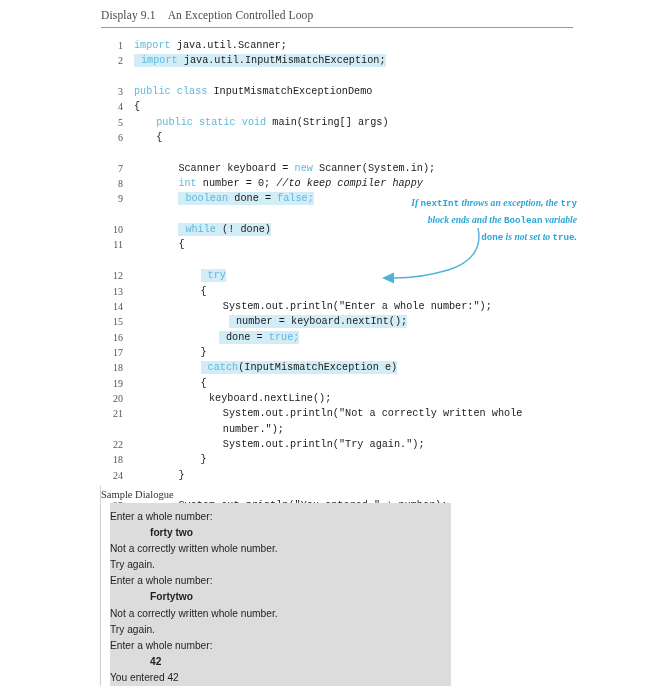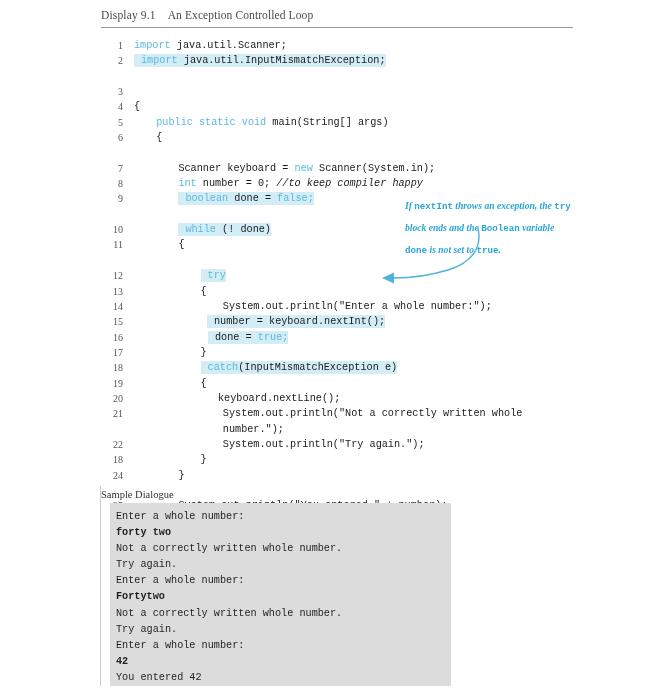--- a/index.html
+++ b/index.html
@@ -94,23 +94,23 @@
   
   .callout {
     position: absolute;
     left: 405px;
     top: 195px;
     width: 172px;
     font-family: "Liberation Serif", serif;
     font-style: italic;
     font-weight: bold;
     font-size: 9.6px;
-    line-height: 21px;
+    line-height: 16px;
     color: #2aa6d6;
-    text-align: left;
+    text-align: right;
   }
   .callout .mono {
     font-family: "Liberation Mono", monospace;
     font-style: normal;
     font-weight: bold;
     font-size: 9.2px;
   }
   .callout-arrow {
     position: absolute;
     left: 378px;
@@ -141,66 +141,67 @@
     position: absolute;
     left: 110px;
     top: 503px;
     width: 341px;
     height: 183px;
     background: #dcdcdc;
     padding: 6px 0 0 0;
     box-sizing: border-box;
   }
   .dlg-line {
-    font-family: Liberation Mono, monospace;
+    font-family: Liberation Sans, sans-serif;
     font-size: 10.2px;
     line-height: 16.1px;
     color: #1f1f1f;
-    padding-left: 6px;
+    padding-left: 0;
     white-space: pre;
   }
   .dlg-line.input {
     font-weight: bold;
+    margin-left: 40px;
   }
 </style>
 </head>
 <body>
 
 <div class="page">
 
   <div class="display-header">
     <span class="dh-num">Display 9.1</span><span class="dh-title">An Exception Controlled Loop</span>
   </div>
   <div class="header-rule"></div>
 
   <div class="code-listing" id="code-listing">
       <div class="code-row"><span class="ln">1</span><span class="code-text" style="left: 33px;"><span><span class="kw">import </span><span>java.util.Scanner;</span></span></span></div>
       <div class="code-row"><span class="ln">2</span><span class="code-text" style="left: 33px;"><span class="hl"><span class="kw">import </span><span>java.util.InputMismatchException;</span></span></span></div>
       <div class="code-row blank"><span class="ln"></span></div>
-      <div class="code-row"><span class="ln">3</span></div>
+      <div class="code-row"><span class="ln">3</span><span class="code-text" style="left: 33px;"><span><span class="kw">public class </span><span>InputMismatchExceptionDemo</span></span></span></div>
       <div class="code-row"><span class="ln">4</span><span class="code-text" style="left: 33px;"><span><span>{</span></span></span></div>
       <div class="code-row"><span class="ln">5</span><span class="code-text" style="left: 55.2px;"><span><span class="kw">public static void </span><span>main(String[] args)</span></span></span></div>
       <div class="code-row"><span class="ln">6</span><span class="code-text" style="left: 55.2px;"><span><span>{</span></span></span></div>
       <div class="code-row blank"><span class="ln"></span></div>
       <div class="code-row"><span class="ln">7</span><span class="code-text" style="left: 77.4px;"><span><span>Scanner keyboard = </span><span class="kw">new </span><span>Scanner(System.in);</span></span></span></div>
       <div class="code-row"><span class="ln">8</span><span class="code-text" style="left: 77.4px;"><span><span class="kw">int </span><span>number = 0; </span><span class="cmt">//to keep compiler happy</span></span></span></div>
       <div class="code-row"><span class="ln">9</span><span class="code-text" style="left: 77.4px;"><span class="hl"><span class="kw">boolean </span><span>done = </span><span class="kw">false;</span></span></span></div>
       <div class="code-row blank"><span class="ln"></span></div>
       <div class="code-row"><span class="ln">10</span><span class="code-text" style="left: 77.4px;"><span class="hl"><span class="kw">while </span><span>(! done)</span></span></span></div>
       <div class="code-row"><span class="ln">11</span><span class="code-text" style="left: 77.4px;"><span><span>{</span></span></span></div>
       <div class="code-row blank"><span class="ln"></span></div>
       <div class="code-row"><span class="ln">12</span><span class="code-text" style="left: 99.6px;"><span class="hl"><span class="kw">try</span></span></span></div>
       <div class="code-row"><span class="ln">13</span><span class="code-text" style="left: 99.6px;"><span><span>{</span></span></span></div>
       <div class="code-row"><span class="ln">14</span><span class="code-text" style="left: 121.8px;"><span><span>System.out.println("Enter a whole number:");</span></span></span></div>
-      <div class="code-row"><span class="ln">15</span><span class="code-text" style="left: 106px;"><span class="hl"><span>number = keyboard.nextInt();</span></span></span></div>
-      <div class="code-row"><span class="ln">16</span><span class="code-text" style="left: 107px; font-family: Liberation Mono, monospace;"><span class="hl"><span>done = </span><span class="kw">true;</span></span></span></div>
+      <div class="code-row"><span class="ln">15</span><span class="code-text" style="left: 128px;"><span class="hl"><span>number = keyboard.nextInt();</span></span></span></div>
+      <div class="code-row"><span class="ln">16</span><span class="code-text" style="left: 118px; font-family: Liberation Mono, monospace;"><span class="hl"><span>done = </span><span class="kw">true;</span></span></span></div>
       <div class="code-row"><span class="ln">17</span><span class="code-text" style="left: 99.6px;"><span><span>}</span></span></span></div>
       <div class="code-row"><span class="ln">18</span><span class="code-text" style="left: 99.6px;"><span class="hl"><span class="kw">catch</span><span>(InputMismatchException e)</span></span></span></div>
       <div class="code-row"><span class="ln">19</span><span class="code-text" style="left: 99.6px;"><span><span>{</span></span></span></div>
-      <div class="code-row"><span class="ln">20</span><span class="code-text" style="left: 117px;"><span><span>keyboard.nextLine();</span></span></span></div>
+      <div class="code-row"><span class="ln">20</span><span class="code-text" style="left: 108px;"><span><span>keyboard.nextLine();</span></span></span></div>
       <div class="code-row"><span class="ln">21</span><span class="code-text" style="left: 121.8px;"><span><span>System.out.println("Not a correctly written whole</span></span></span></div>
       <div class="code-row"><span class="ln"></span><span class="code-text" style="left: 121.8px;"><span><span>number.");</span></span></span></div>
       <div class="code-row"><span class="ln">22</span><span class="code-text" style="left: 121.8px;"><span><span>System.out.println("Try again.");</span></span></span></div>
       <div class="code-row"><span class="ln">18</span><span class="code-text" style="left: 99.6px;"><span><span>}</span></span></span></div>
       <div class="code-row"><span class="ln">24</span><span class="code-text" style="left: 77.4px;"><span><span>}</span></span></span></div>
       <div class="code-row blank"><span class="ln"></span></div>
       <div class="code-row"><span class="ln">25</span><span class="code-text" style="left: 77.4px;"><span><span>System.out.println("You entered " + number);</span></span></span></div>
       <div class="code-row"><span class="ln">26</span><span class="code-text" style="left: 55.2px;"><span><span>}</span></span></span></div>
       <div class="code-row"><span class="ln">27</span><span class="code-text" style="left: 33px;"><span><span>}</span></span></span></div>
     </div>

